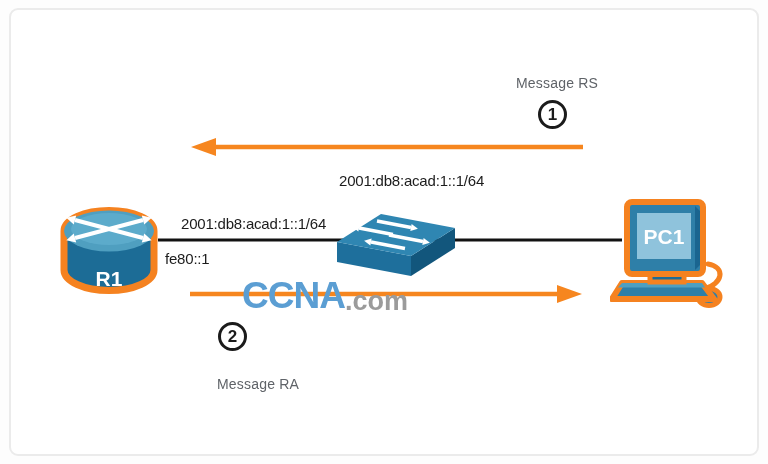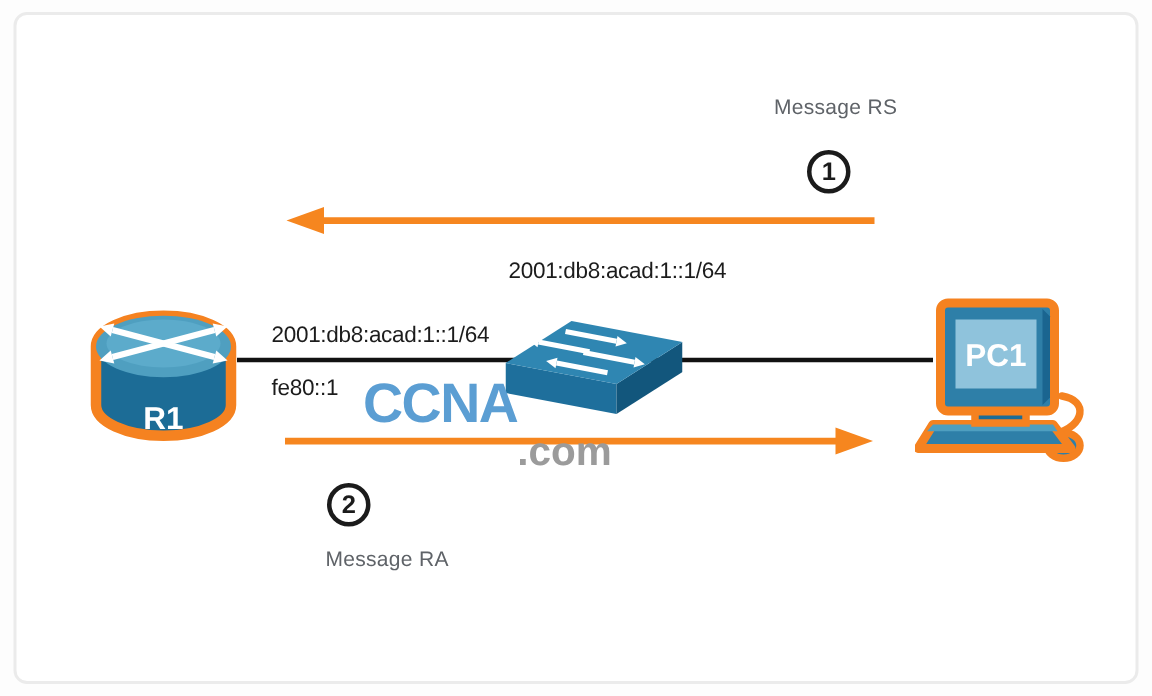--- a/index.html
+++ b/index.html
@@ -9,34 +9,34 @@
     font-family:"Liberation Sans", sans-serif;
   }
   .card{
     position:absolute;left:9px;top:8px;right:9px;bottom:8px;
     background:#ffffff;border:2px solid #ebebeb;border-radius:9px;
   }
   .layer{position:absolute;left:0;top:0;width:768px;height:464px;}
   .z1{z-index:1}.z2{z-index:2}.z3{z-index:3}.z4{z-index:4}
   .abs{position:absolute;}
   .msg-label{
-    color:#5f6368;font-size:14px;letter-spacing:.2px;white-space:nowrap;
+    color:#5f6368;font-size:14px;letter-spacing:.2px;white-space:nowrap;margin-top:12px;
   }
   .addr-label{
     color:#1c1c1c;font-weight:400;font-size:15px;white-space:nowrap;
     letter-spacing:-0.2px;
   }
   .step-badge{
     width:29px;height:29px;border:3px solid #1b1b1b;border-radius:50%;
     display:flex;align-items:center;justify-content:center;
     font-weight:700;font-size:17px;color:#1b1b1b;background:#fff;
     box-sizing:border-box;
   }
   .watermark{
-    display:inline-flex;align-items:flex-start;white-space:nowrap;
+    display:inline-flex;align-items:flex-end;white-space:nowrap;
     font-weight:700;letter-spacing:-1px;
   }
   .wm-blue{color:#5b9ed3;font-size:37px;}
   .wm-green{color:#72c25d;font-size:37px;}
   .wm-gray{color:#9b9b9b;font-size:27px;letter-spacing:0;margin-top:38px;}
 </style>
 </head>
 <body>
 
 <div class="card"></div>
@@ -104,13 +104,13 @@
 </div>
 
 <div class="abs z4 step-badge" style="left:538px;top:100px">1</div>
 <div class="abs z4 step-badge" style="left:218px;top:322px">2</div>
 
 <div class="abs z4 msg-label" style="left:516px;top:63px">Message RS</div>
 <div class="abs z4 msg-label" style="left:217px;top:364px">Message RA</div>
 
 <div class="abs z4 addr-label" style="left:339px;top:172px">2001:db8:acad:1::1/64</div>
 <div class="abs z4 addr-label" style="left:181px;top:215px">2001:db8:acad:1::1/64</div>
-<div class="abs z4 addr-label" style="left:181px;top:250px">fe80::1</div>
+<div class="abs z4 addr-label" style="left:165px;top:250px">fe80::1</div>
 
 </body></html>

